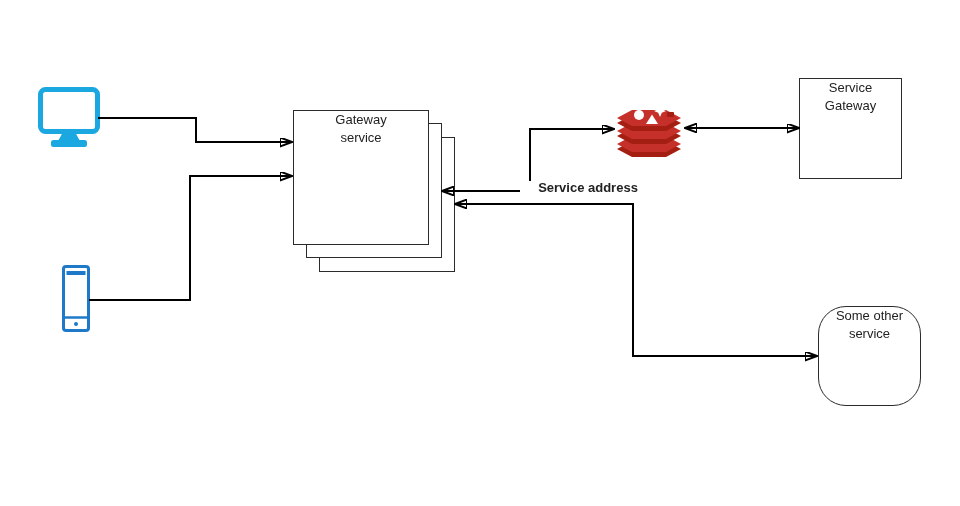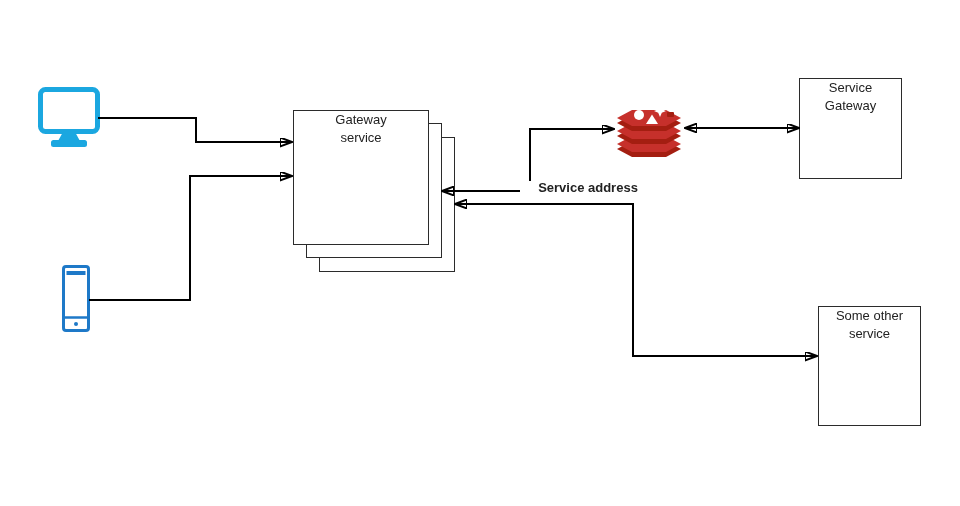--- a/index.html
+++ b/index.html
@@ -12,21 +12,21 @@
   .node{
     position:absolute;background:#fff;border:1.5px solid #2b2b2b;box-sizing:border-box;
     display:flex;align-items:flex-start;justify-content:center;text-align:center;
     font-size:13px;line-height:18px;z-index:2;
   }
   .stackbox{position:absolute;background:#fff;border:1.5px solid #2b2b2b;box-sizing:border-box;z-index:1;}
   .gw2{left:306px;top:123px;width:136px;height:135px;z-index:1;}
   .gw3{left:319px;top:137px;width:136px;height:135px;z-index:0;}
   .gw1{left:293px;top:110px;width:136px;height:135px;z-index:2;}
   .svc-mgr{left:799px;top:78px;width:103px;height:101px;}
-  .some-other{left:818px;top:306px;width:103px;height:120px;}
+  .some-other{left:818px;top:306px;width:103px;height:100px;border-radius:28px;}
   .icon{position:absolute;z-index:2;}
   .icon-desktop{left:38px;top:87px;width:62px;height:62px;}
   .icon-phone{left:62px;top:265px;width:28px;height:67px;}
   .icon-redis{left:615px;top:105px;width:68px;height:52px;}
   .edge-label{
     position:absolute;z-index:6;font-size:13px;line-height:14px;text-align:center;
     color:#222;background:#fff;padding:0 2px;white-space:nowrap;
   }
   .lbl-mapping{left:452px;top:94px;width:162px;}
   .lbl-address{left:520px;top:181px;width:132px;font-weight:bold;}

